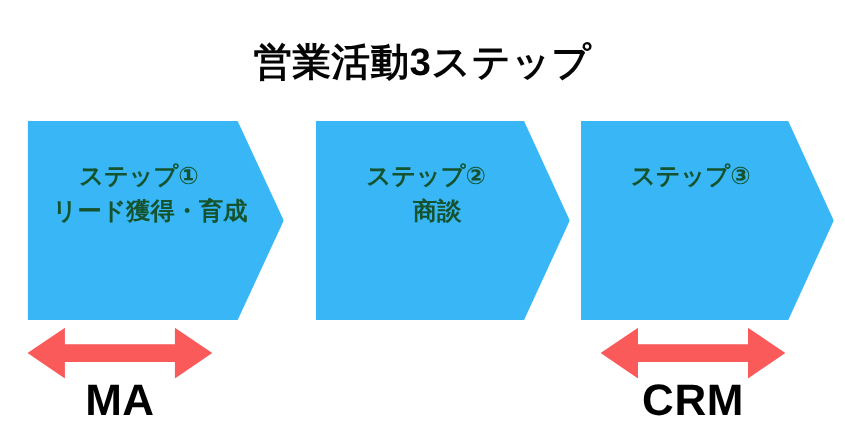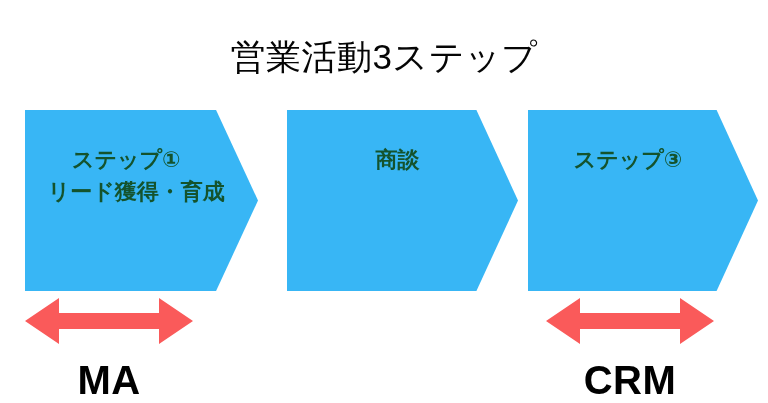--- a/index.html
+++ b/index.html
@@ -15,21 +15,21 @@
     position: relative;
   }
 
   #page-title {
     position: absolute;
     left: 0;
     top: 38px;
     width: 768px;
     text-align: center;
     font-size: 35px;
-    font-weight: normal;
+    font-weight: bold;
     color: #050505;
     letter-spacing: 0.5px;
     line-height: 1.1;
     white-space: nowrap;
   }
 
   .steps-row {
     position: absolute;
     left: 0;
     top: 110px;
@@ -84,21 +84,21 @@
   .measure-2 { left: 283px; width: 168px; }
   .measure-3 { left: 546px; width: 168px; }
 
   .dbl-arrow {
     display: block;
     width: 100%;
     height: 46px;
   }
 
   .measure-label {
-    margin-top: 16px;
+    margin-top: 0;
     text-align: center;
     font-size: 40px;
     font-weight: bold;
     color: #000000;
     line-height: 1;
     letter-spacing: 0.5px;
     white-space: nowrap;
   }
 </style>
 </head>
@@ -112,20 +112,21 @@
     <div class="step-shape"></div>
     <div class="step-text">
       <span>ステップ①</span>
       <span class="line2">リード獲得・育成</span>
     </div>
   </div>
 
   <div class="step step-2">
     <div class="step-shape"></div>
     <div class="step-text">
+      <span>ステップ②</span>
       <span class="line2">商談</span>
     </div>
   </div>
 
   <div class="step step-3">
     <div class="step-shape"></div>
     <div class="step-text">
       <span>ステップ③</span>
     </div>
   </div>

